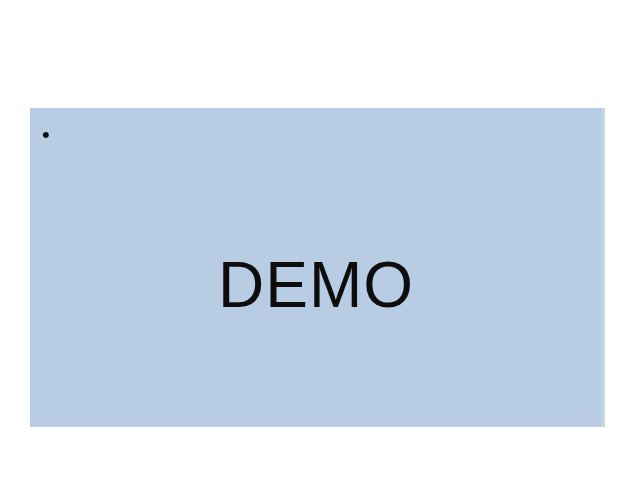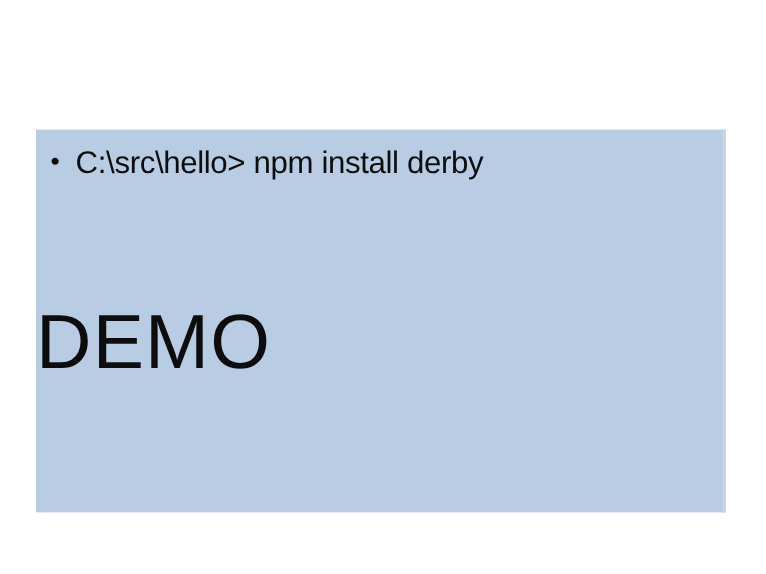--- a/index.html
+++ b/index.html
@@ -46,31 +46,30 @@
     line-height: 34px;
   }
   .bullet-text {
     letter-spacing: -0.3px;
   }
   .demo-title {
     position: absolute;
     left: 0;
     right: 0;
     top: 145px;
-    text-align: left;
+    text-align: center;
     font-size: 64px;
     line-height: 1;
     font-weight: 400;
     letter-spacing: 1px;
   }
 </style>
 </head>
 <body>
 
 <div class="page">
   <div class="slide">
     <div class="bullet-line">
       <span class="bullet-marker">•</span>
-      <span class="bullet-text">C:\src\hello&gt; npm install derby</span>
     </div>
     <div class="demo-title">DEMO</div>
   </div>
 </div>
 
 </body></html>

